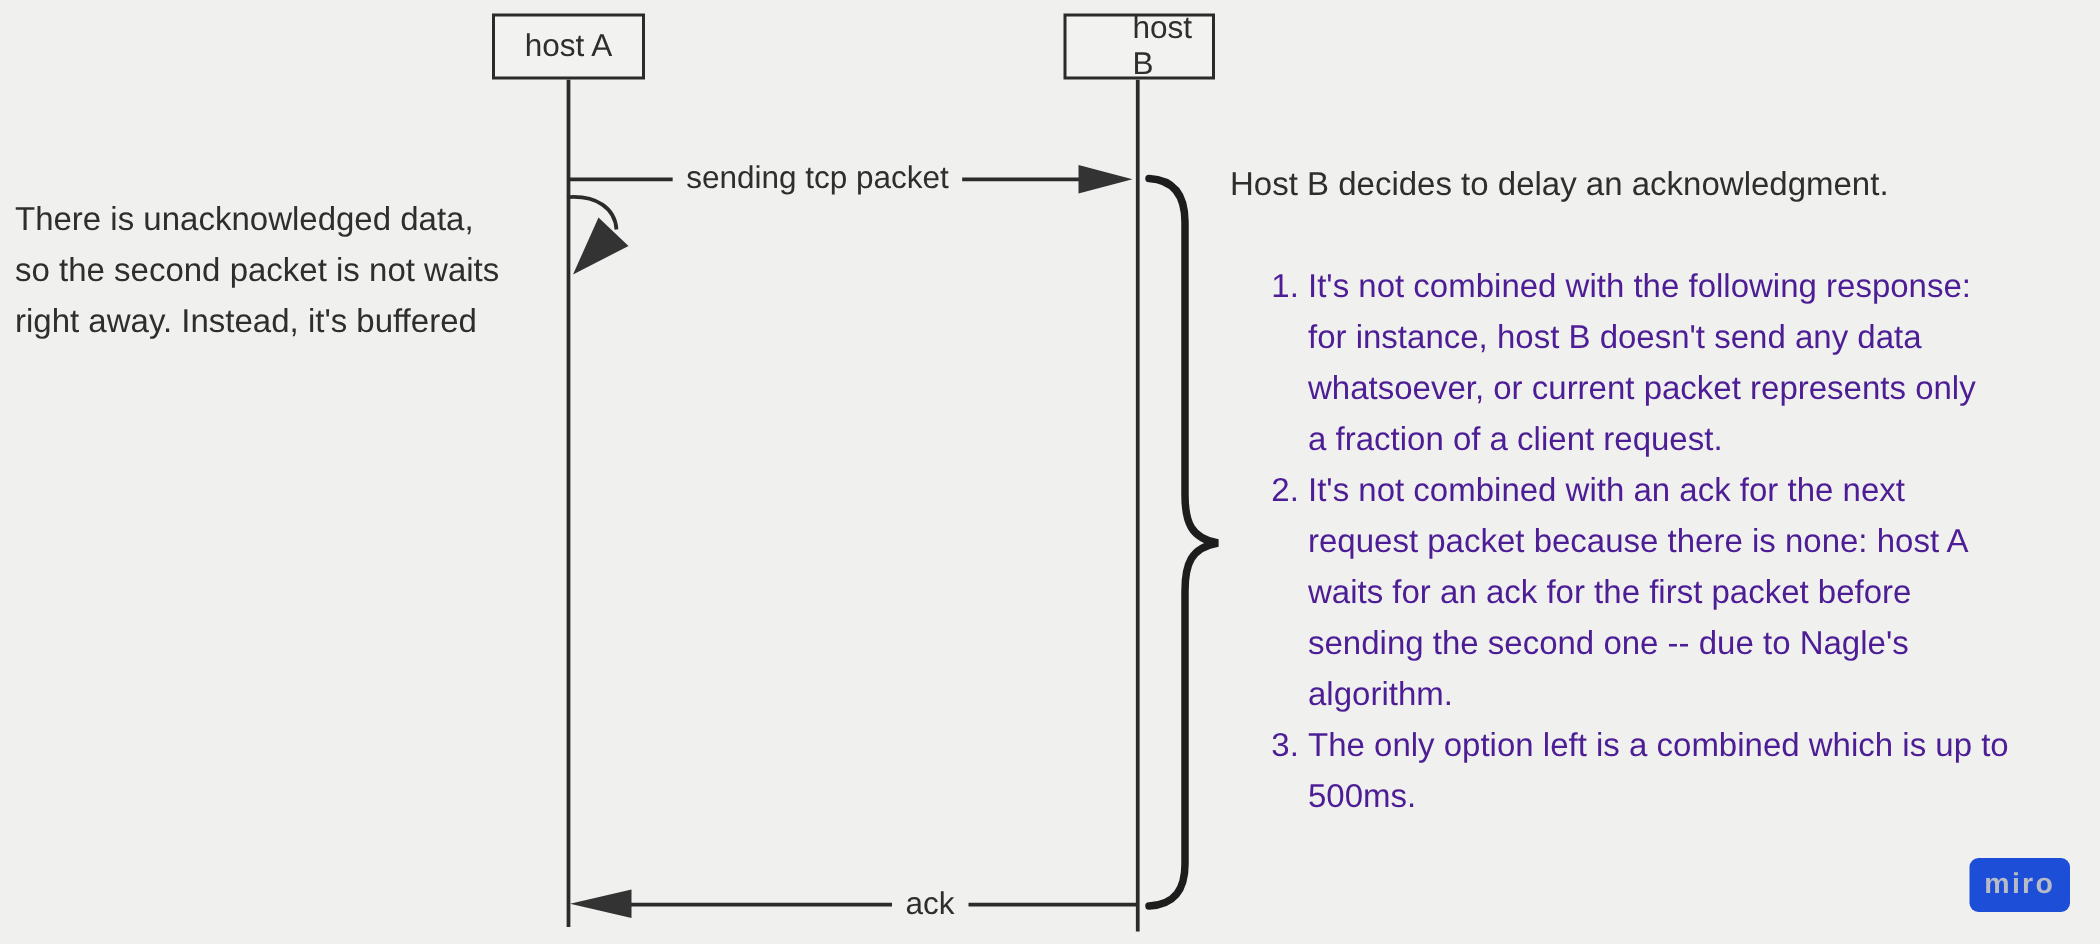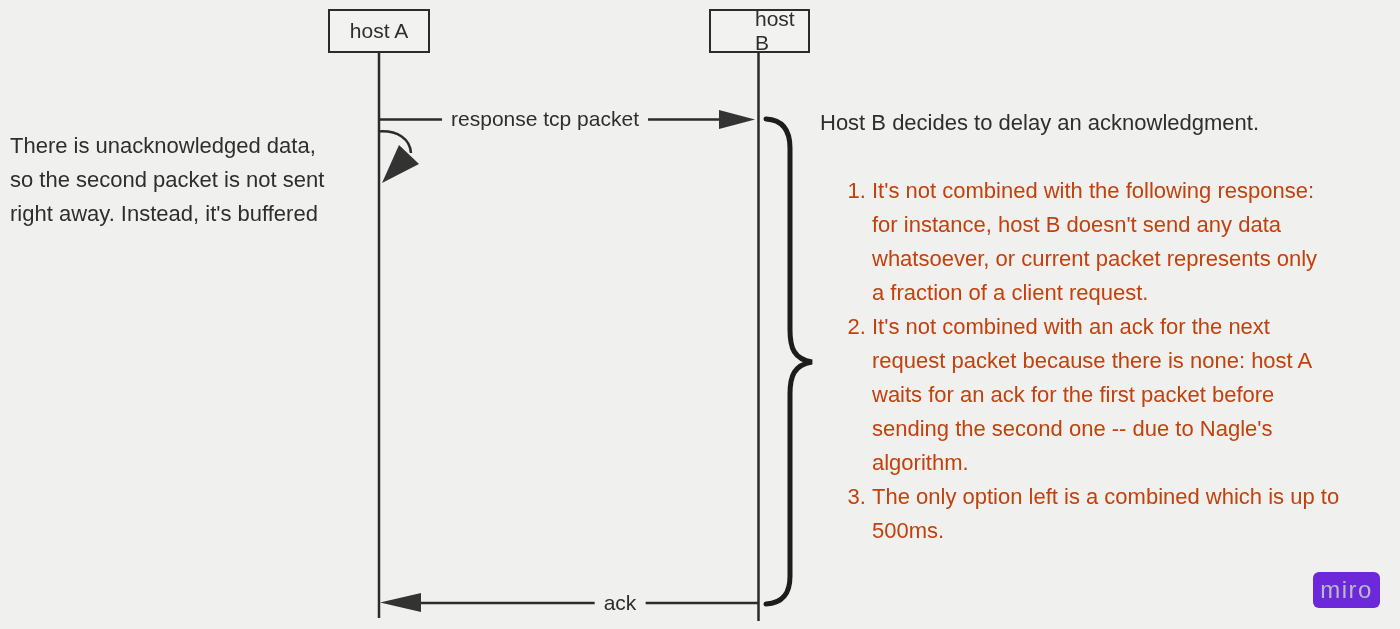--- a/index.html
+++ b/index.html
@@ -67,35 +67,35 @@
     color: #2e2e2e;
   }
   .right-note .heading { white-space: pre-line; }
   .right-note ol {
     margin: 34px 0 0 0;
     padding: 0 0 0 52px;
     list-style: decimal outside;
   }
   .right-note li {
     white-space: pre-line;
-    color: #c2410c;
+    color: #4c1d95;
   }
   .watermark {
     position: absolute;
     left: 1313px;
     top: 572px;
     width: 67px;
     height: 36px;
     border-radius: 6px;
-    background: #6d28d9;
+    background: #1d4ed8;
     display: flex;
     align-items: center;
     justify-content: center;
-    font-size: 24px;
-    font-weight: 400;
+    font-size: 19px;
+    font-weight: 700;
     letter-spacing: 1.5px;
     color: #b7bbc6;
     cursor: pointer;
   }
 </style>
 </head>
 <body>
 
 <div class="canvas">
 
@@ -116,25 +116,25 @@
     <path d="M766,119 C784,120 790,132 790,148 L790,330 C790,348 794,359 812,362 C794,365 790,376 790,394 L790,576 C790,592 784,603 766,604" fill="none" stroke="#1d1d1d" stroke-width="5" stroke-linecap="round"></path>
   </svg>
 
   <div class="host-box a">
     <span>host A</span>
   </div>
   <div class="host-box b">
     <span>host B</span>
   </div>
 
-  <span class="msg-label request">response tcp packet</span>
+  <span class="msg-label request">sending tcp packet</span>
   <span class="msg-label ack">ack</span>
 
   <div class="left-note">There is unacknowledged data,
-so the second packet is not sent
+so the second packet is not waits
 right away. Instead, it's buffered</div>
 
   <div class="right-note">
     <div class="heading">Host B decides to delay an acknowledgment.</div>
     <ol>
       <li>It's not combined with the following response:
 for instance, host B doesn't send any data
 whatsoever, or current packet represents only
 a fraction of a client request.</li>
       <li>It's not combined with an ack for the next

